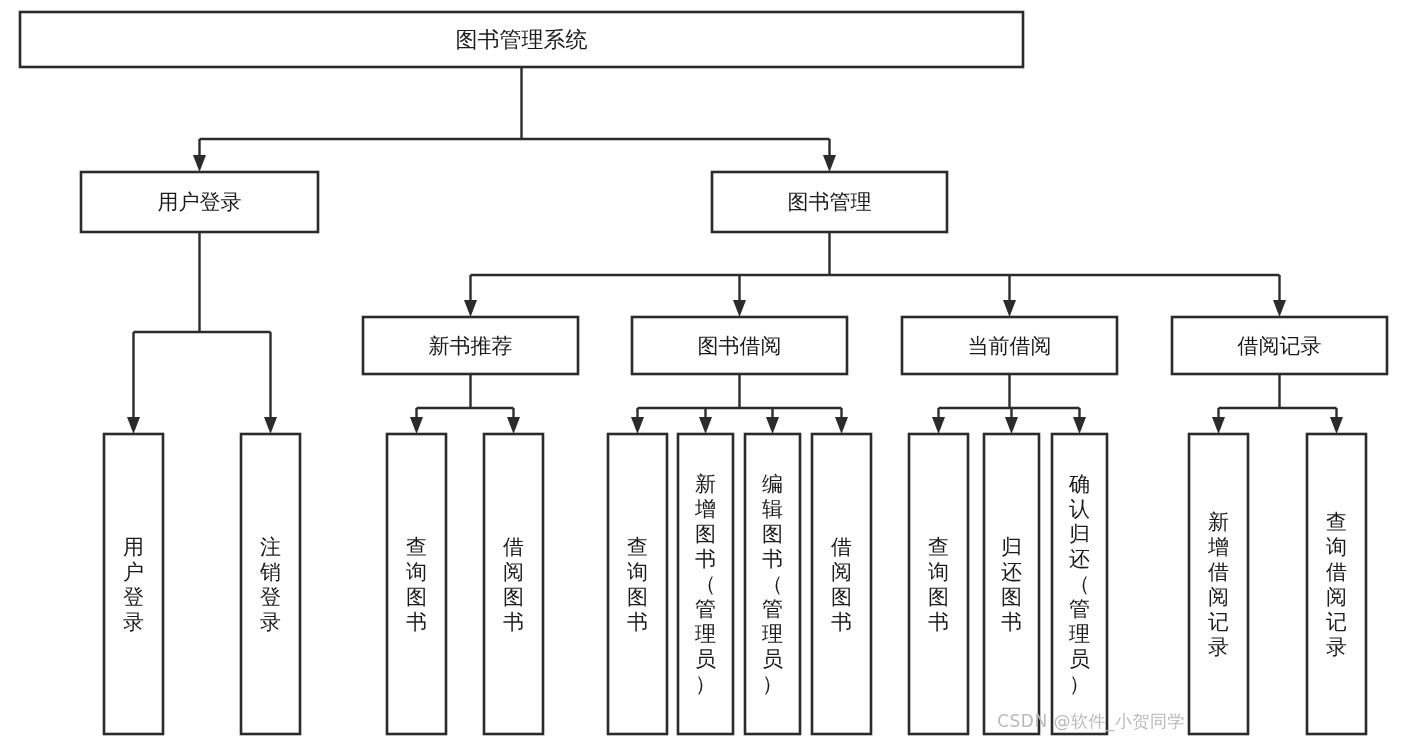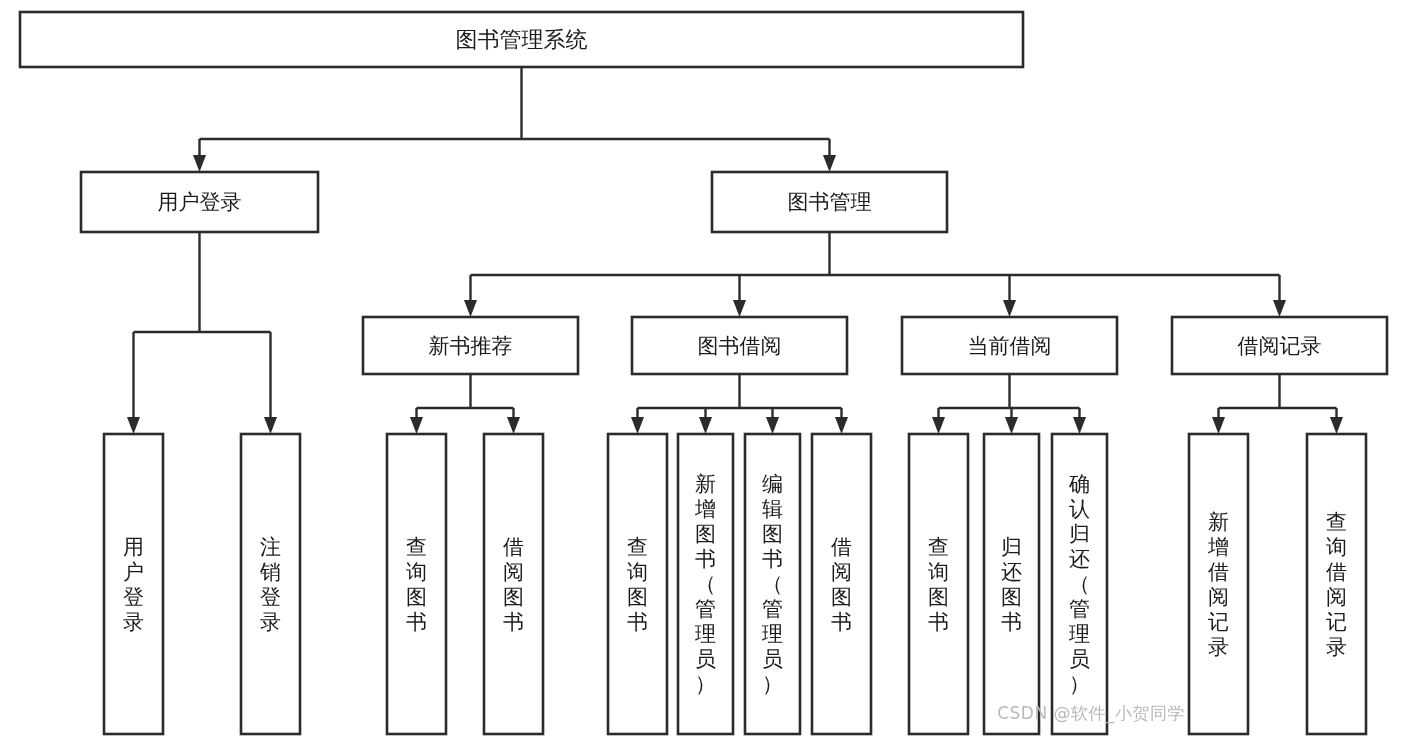--- a/index.html
+++ b/index.html
@@ -60,21 +60,21 @@
   .vlabel-char {
     font-family: "DejaVu Sans", "Liberation Sans", sans-serif;
     font-size: 21px;
     fill: #1b1b1b;
     text-anchor: middle;
     dominant-baseline: middle;
   }
   .watermark-text {
     position: absolute;
     right: 10px;
-    bottom: 22px;
+    bottom: 14px;
     font-family: "DejaVu Sans", "Liberation Sans", sans-serif;
     font-size: 17px;
     color: #b9b9b9;
     letter-spacing: 0.5px;
     white-space: nowrap;
     user-select: none;
   }
 </style>
 </head>
 <body>

